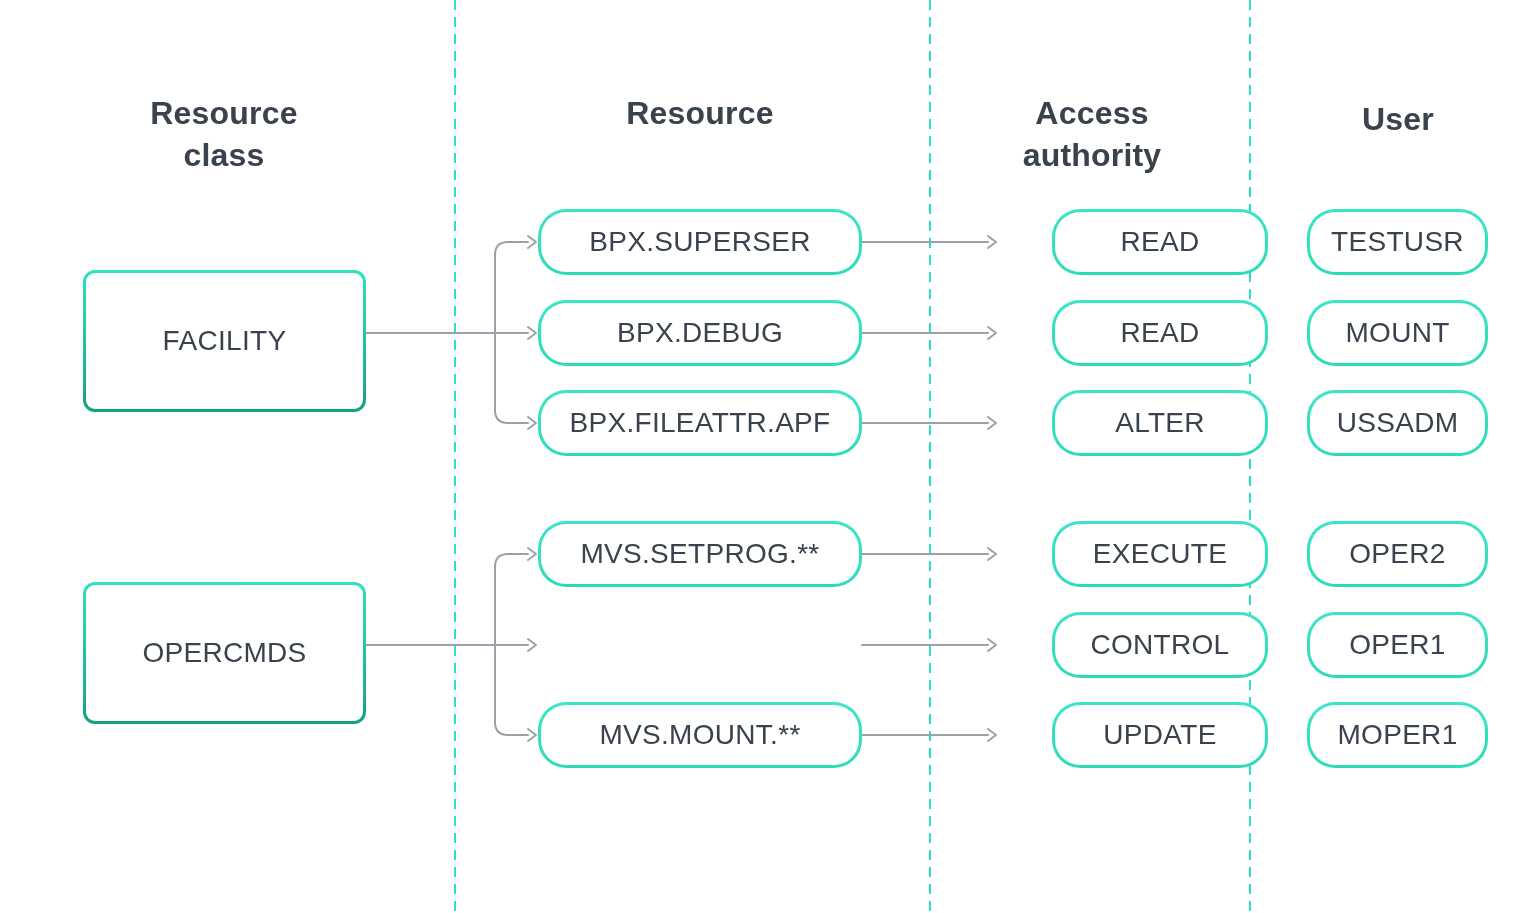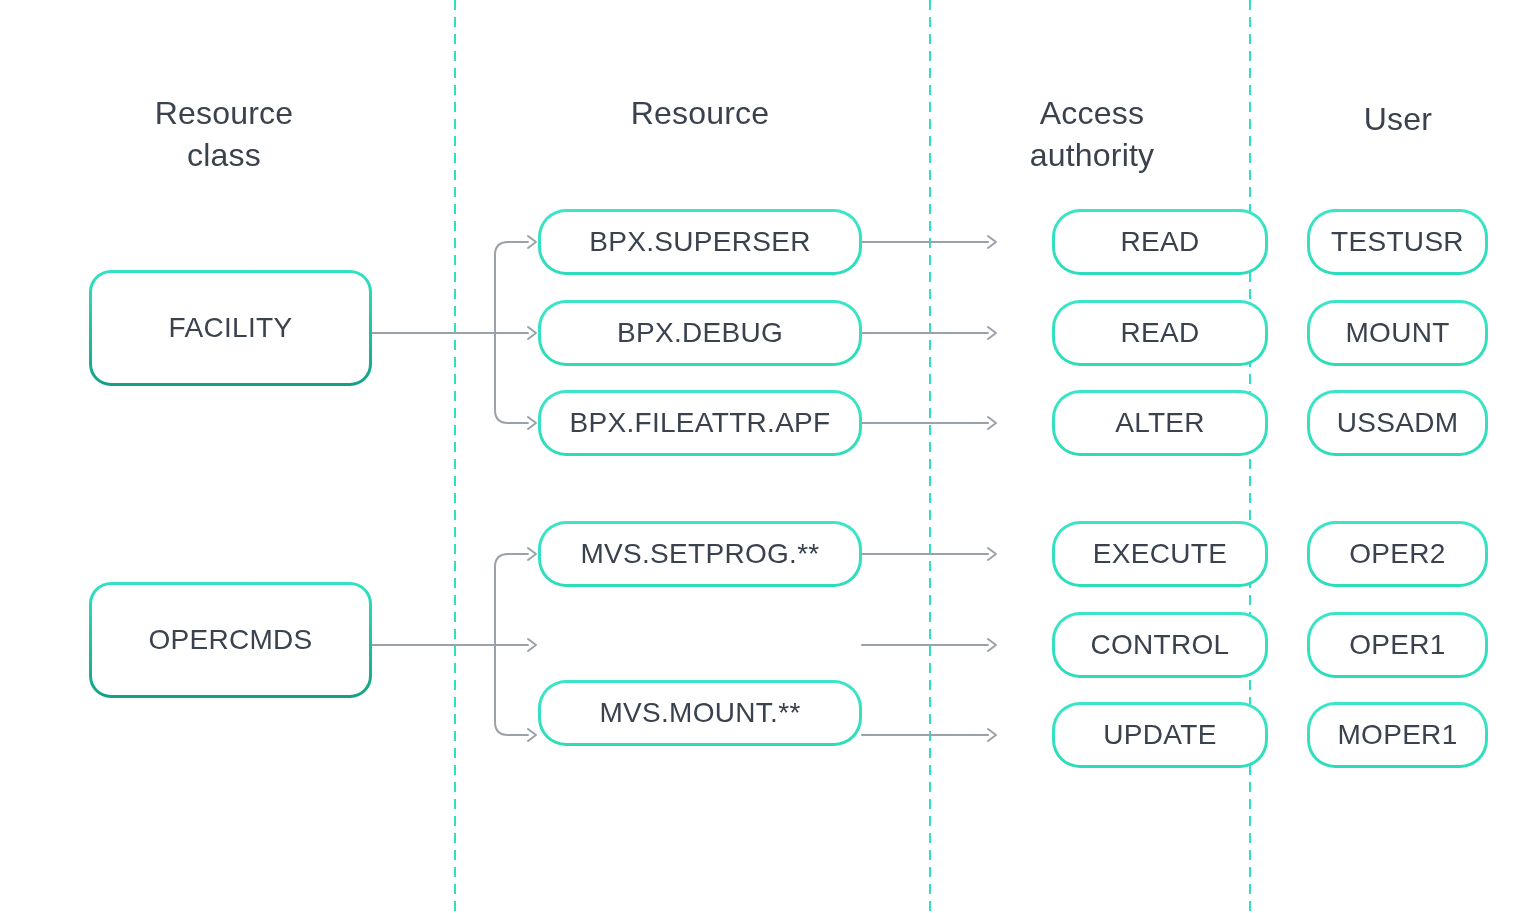--- a/index.html
+++ b/index.html
@@ -38,40 +38,40 @@
     );
   }
   .col-header {
     position: absolute;
     width: 300px;
     text-align: center;
     white-space: pre-line;
     color: var(--text, #3A424E);
     font-size: 32px;
     line-height: 42px;
-    font-weight: 400;
+    font-weight: 700;
     letter-spacing: 0.2px;
   }
   .box {
     position: absolute;
     display: flex;
     align-items: center;
     justify-content: center;
     color: var(--text, #3A424E);
     font-size: 28px;
     font-weight: 500;
     letter-spacing: 0.3px;
     white-space: nowrap;
   }
   .class-box {
     width: 283px;
-    height: 116px;
-    left: 89px;
+    height: 142px;
+    left: 83px;
     border: 3px solid transparent;
-    border-radius: 22px;
+    border-radius: 12px;
     background:
       linear-gradient(var(--background, #fff), var(--background, #fff)) padding-box,
       linear-gradient(180deg, var(--accent-bright, #32E2C4), var(--accent-dark, #13A184)) border-box;
   }
   .pill-box {
     height: 66px;
     border: 3px solid transparent;
     border-radius: 28px;
     background:
       linear-gradient(var(--background, #fff), var(--background, #fff)) padding-box,
@@ -147,21 +147,21 @@
 authority</div>
   <div class="col-header" style="left:1248px;top:98px">User</div>
 
   <div class="box class-box" style="top:270px">FACILITY</div>
   <div class="box class-box" style="top:582px">OPERCMDS</div>
 
   <div class="box pill-box resource-box" style="top:209px">BPX.SUPERSER</div>
   <div class="box pill-box resource-box" style="top:390px">BPX.FILEATTR.APF</div>
   <div class="box pill-box resource-box" style="top:300px">BPX.DEBUG</div>
   <div class="box pill-box resource-box" style="top:521px">MVS.SETPROG.**</div>
-  <div class="box pill-box resource-box" style="top:680px">MVS.MOUNT.**</div>
+  <div class="box pill-box resource-box" style="top:702px">MVS.MOUNT.**</div>
 
   <div class="box pill-box access-box" style="top:209px">READ</div>
   <div class="box pill-box access-box" style="top:300px">READ</div>
   <div class="box pill-box access-box" style="top:390px">ALTER</div>
   <div class="box pill-box access-box" style="top:521px">EXECUTE</div>
   <div class="box pill-box access-box" style="top:612px">CONTROL</div>
   <div class="box pill-box access-box" style="top:702px">UPDATE</div>
 
   <div class="box pill-box user-box" style="top:209px">TESTUSR</div>
   <div class="box pill-box user-box" style="top:300px">MOUNT</div>

